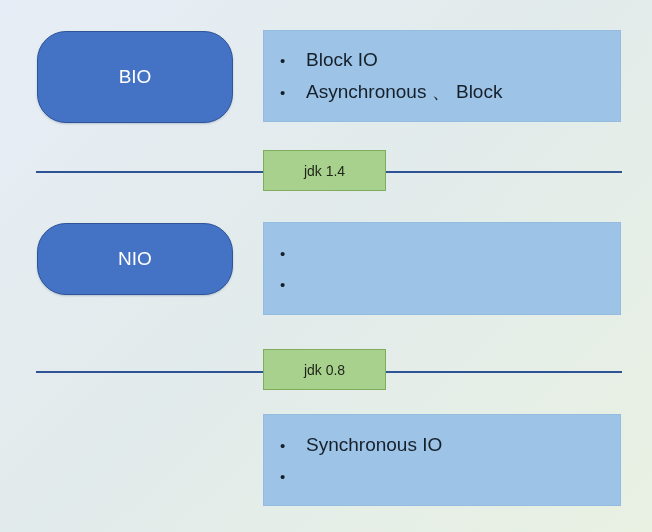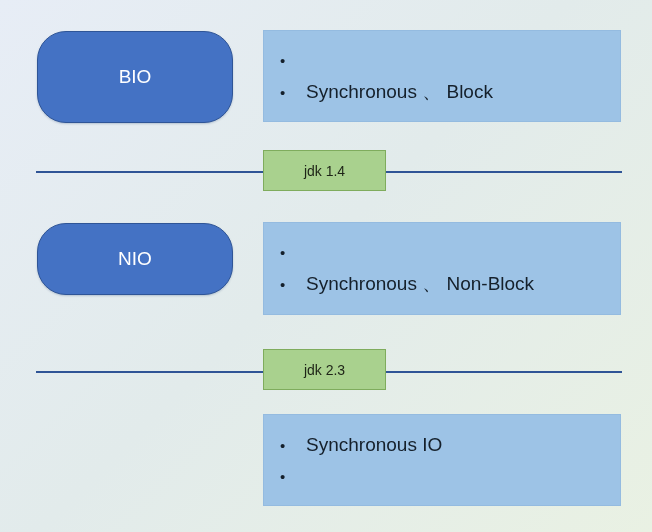--- a/index.html
+++ b/index.html
@@ -70,48 +70,48 @@
 <body>
 
 <div class="canvas">
 
   <div class="term-box row1-term">
     <span>BIO</span>
   </div>
   <div class="desc-box row1-desc">
     <div class="bullet-line">
       <span class="bullet">•</span>
+      <span>Block IO</span>
     </div>
     <div class="bullet-line">
       <span class="bullet">•</span>
-      <span>Synchronous 、 Block</span>
+      <span>Asynchronous 、 Block</span>
     </div>
   </div>
 
   <div class="hline div1-line"></div>
   <div class="jdk-label div1-label">
     <span>jdk 1.4</span>
   </div>
 
   <div class="term-box row2-term">
     <span>NIO</span>
   </div>
   <div class="desc-box row2-desc">
     <div class="bullet-line">
       <span class="bullet">•</span>
     </div>
     <div class="bullet-line">
       <span class="bullet">•</span>
-      <span>Synchronous 、 Non-Block</span>
     </div>
   </div>
 
   <div class="hline div2-line"></div>
   <div class="jdk-label div2-label">
-    <span>jdk 2.3</span>
+    <span>jdk 0.8</span>
   </div>
 
   <div class="desc-box row3-desc">
     <div class="bullet-line">
       <span class="bullet">•</span>
       <span>Synchronous IO</span>
     </div>
     <div class="bullet-line">
       <span class="bullet">•</span>
     </div>

